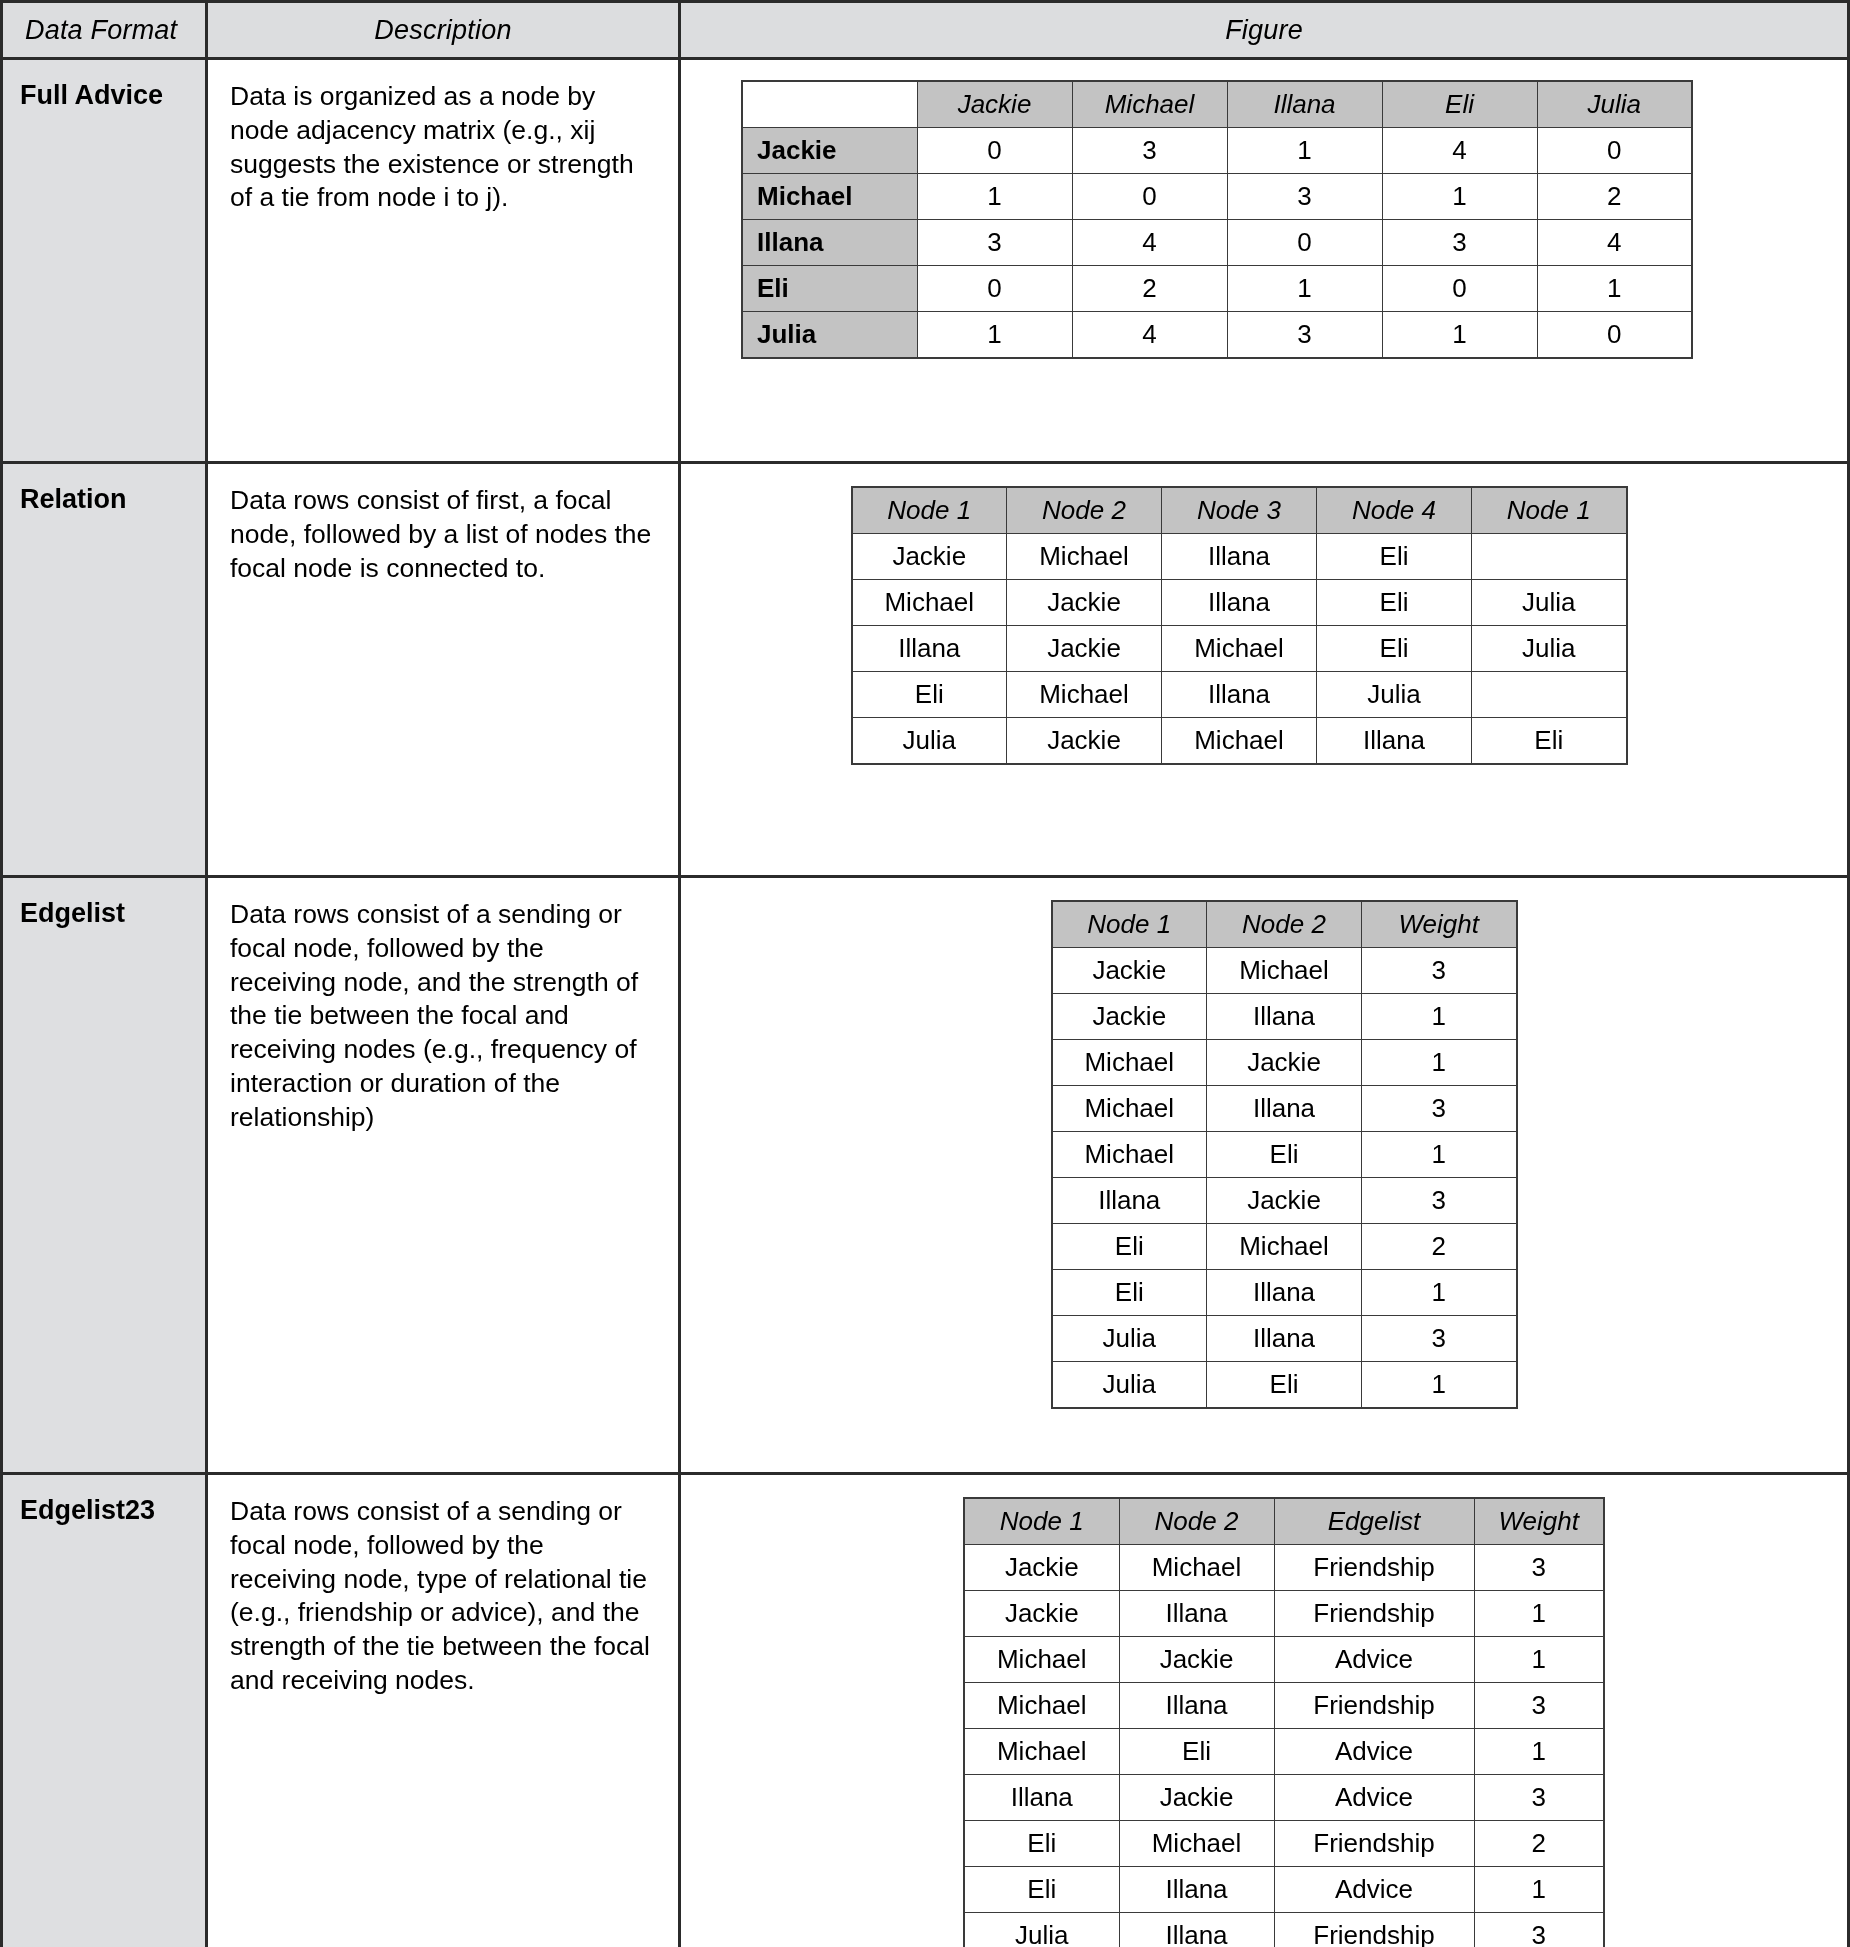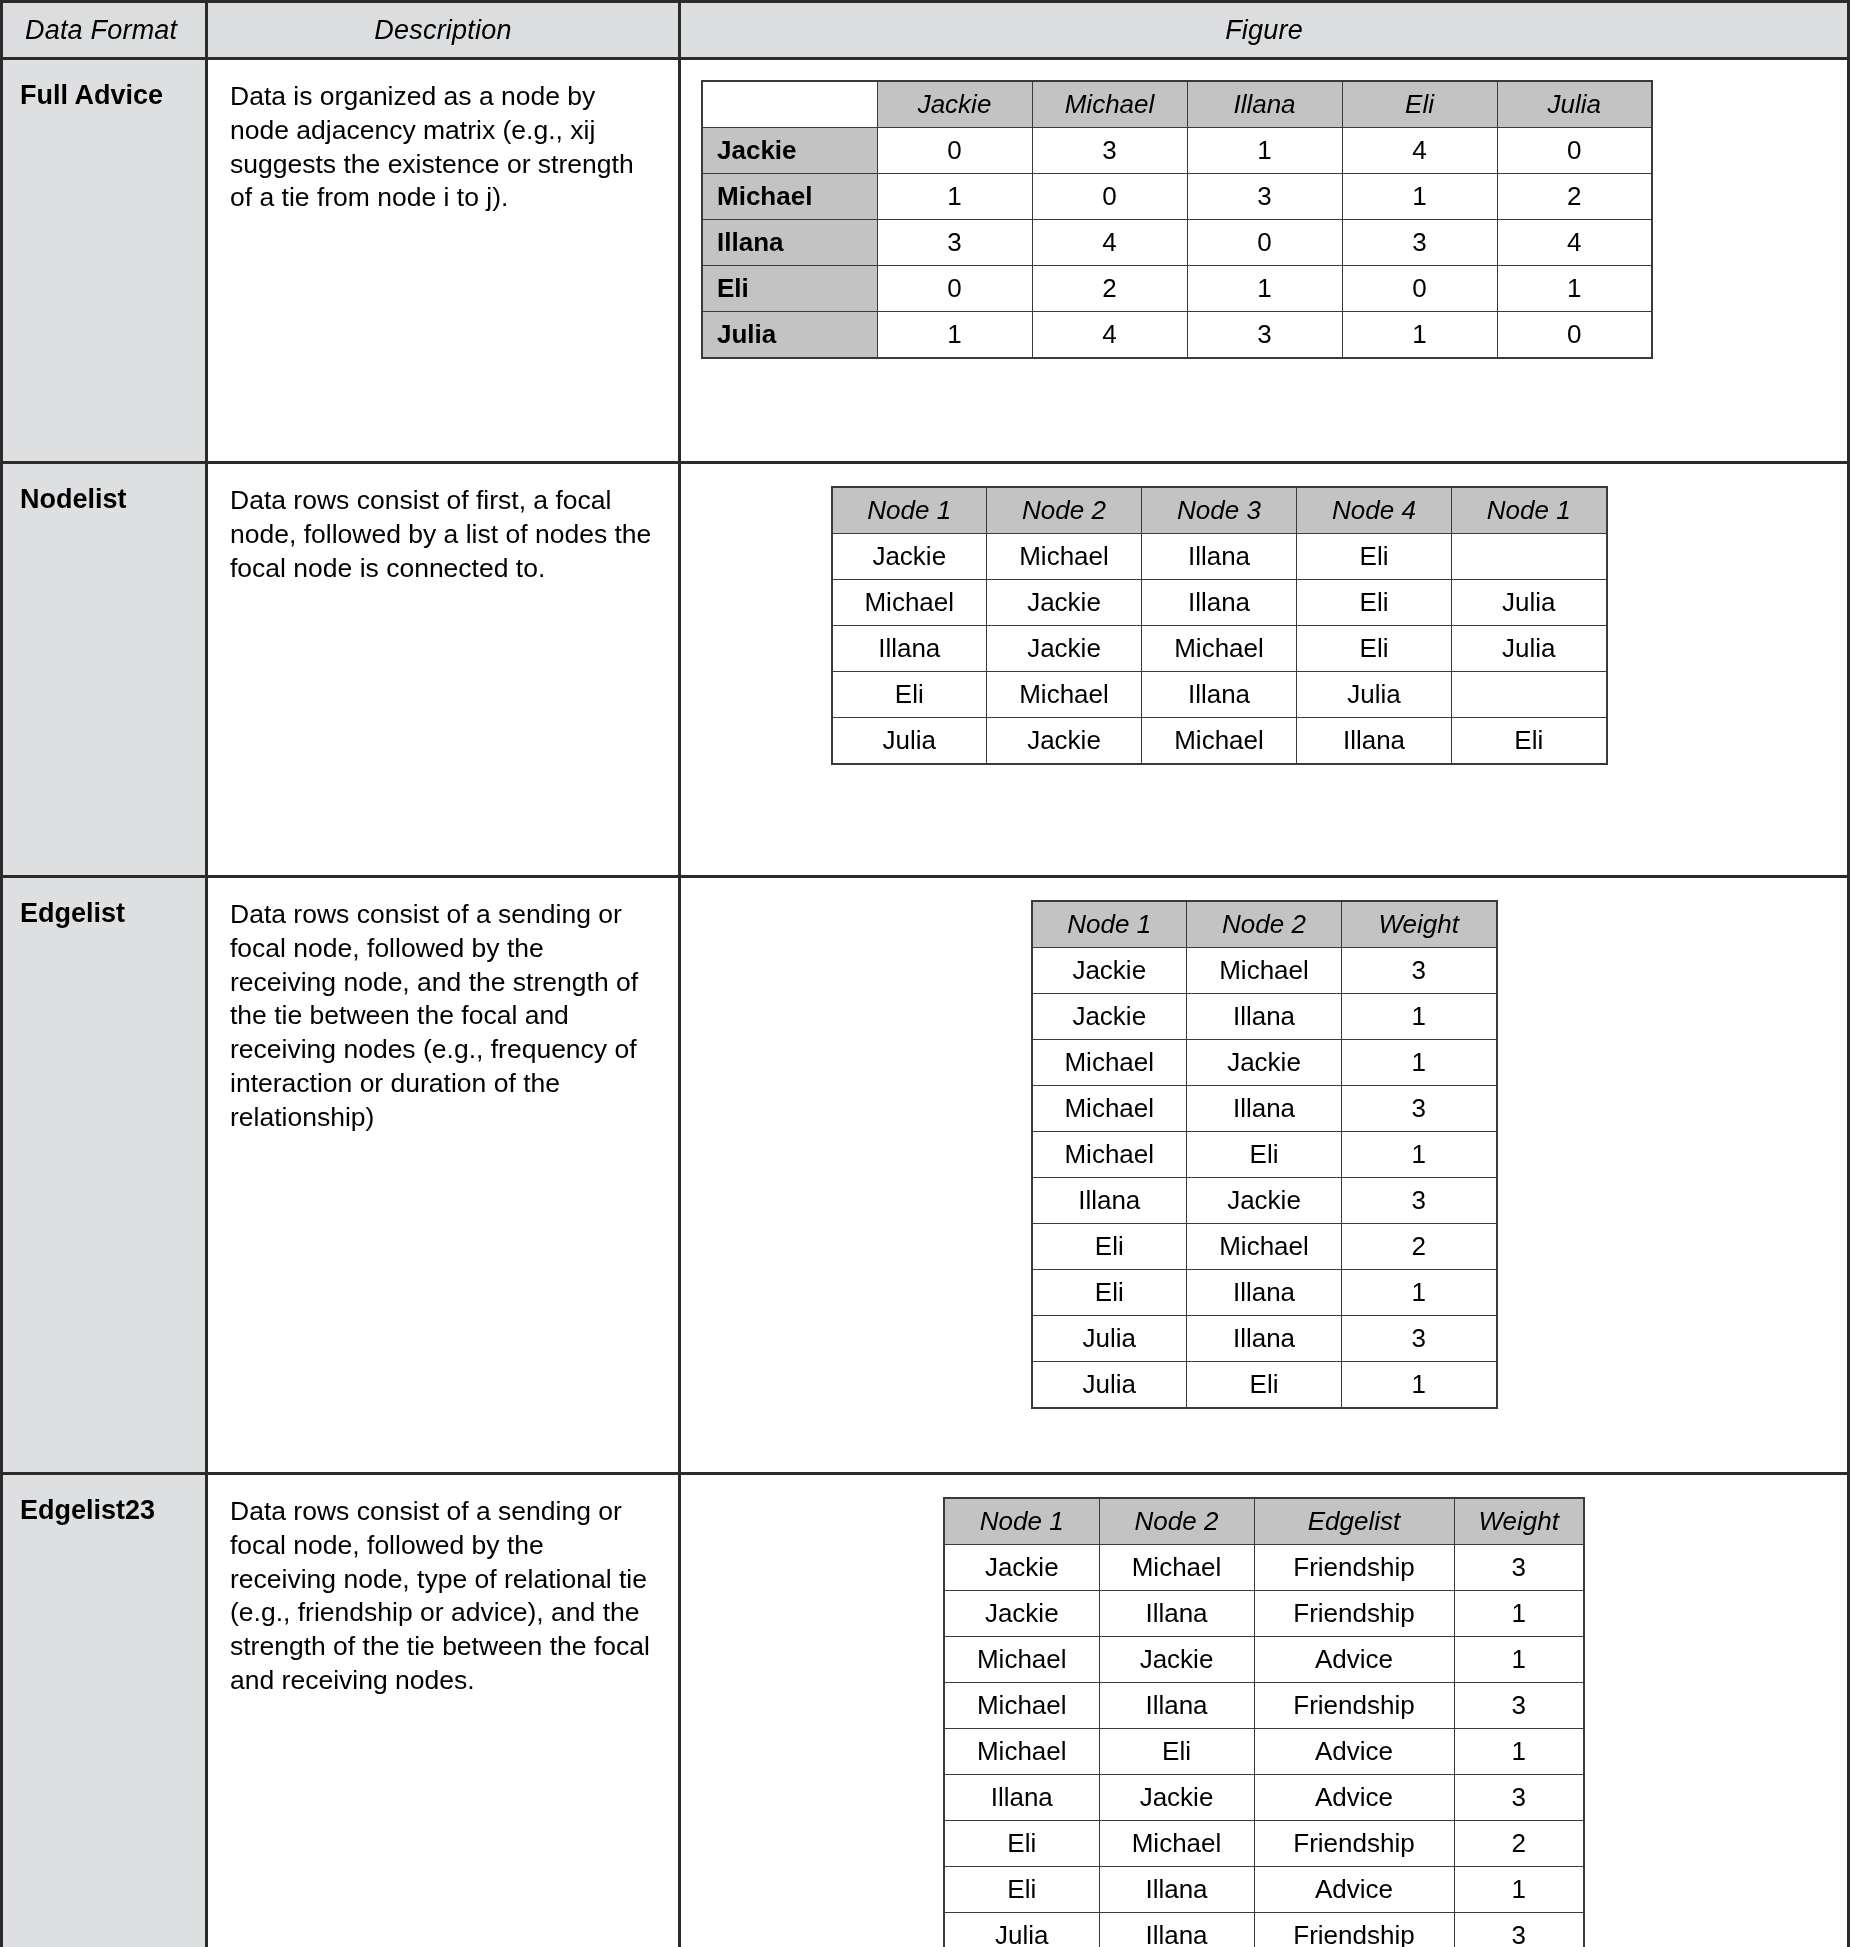--- a/index.html
+++ b/index.html
@@ -78,20 +78,21 @@
     width: 100%;
     box-sizing: border-box;
   }
 
   
   table.inner {
     border-collapse: collapse;
     table-layout: fixed;
     border: 2px solid #3a3a3a;
     background: #fff;
+    margin-left: 40px;
   }
   table.inner td, table.inner th {
     border: 1.6px solid #3a3a3a;
     text-align: center;
     font-size: 26px;
     font-weight: normal;
     padding: 0;
     height: 45px;
     line-height: 45px;
     background: #ffffff;
@@ -234,21 +235,21 @@
                   <td>1</td>
                   <td>0</td>
                 </tr>
               </tbody>
             </table>
           </div>
         </td>
       </tr>
 
       <tr class="row-nodelist">
-        <td class="format-cell">Nodelist</td>
+        <td class="format-cell">Relation</td>
         <td class="desc-cell">Data rows consist of first, a focal node, followed by a list of nodes the focal node is connected to.</td>
         <td class="figure-cell">
           <div class="fig-wrap fig-pad-nodelist">
             <table class="inner" id="nodelist-table">
               <colgroup>
                 <col class="nl-col">
                   <col class="nl-col">
                   <col class="nl-col">
                   <col class="nl-col">
                   <col class="nl-col">

